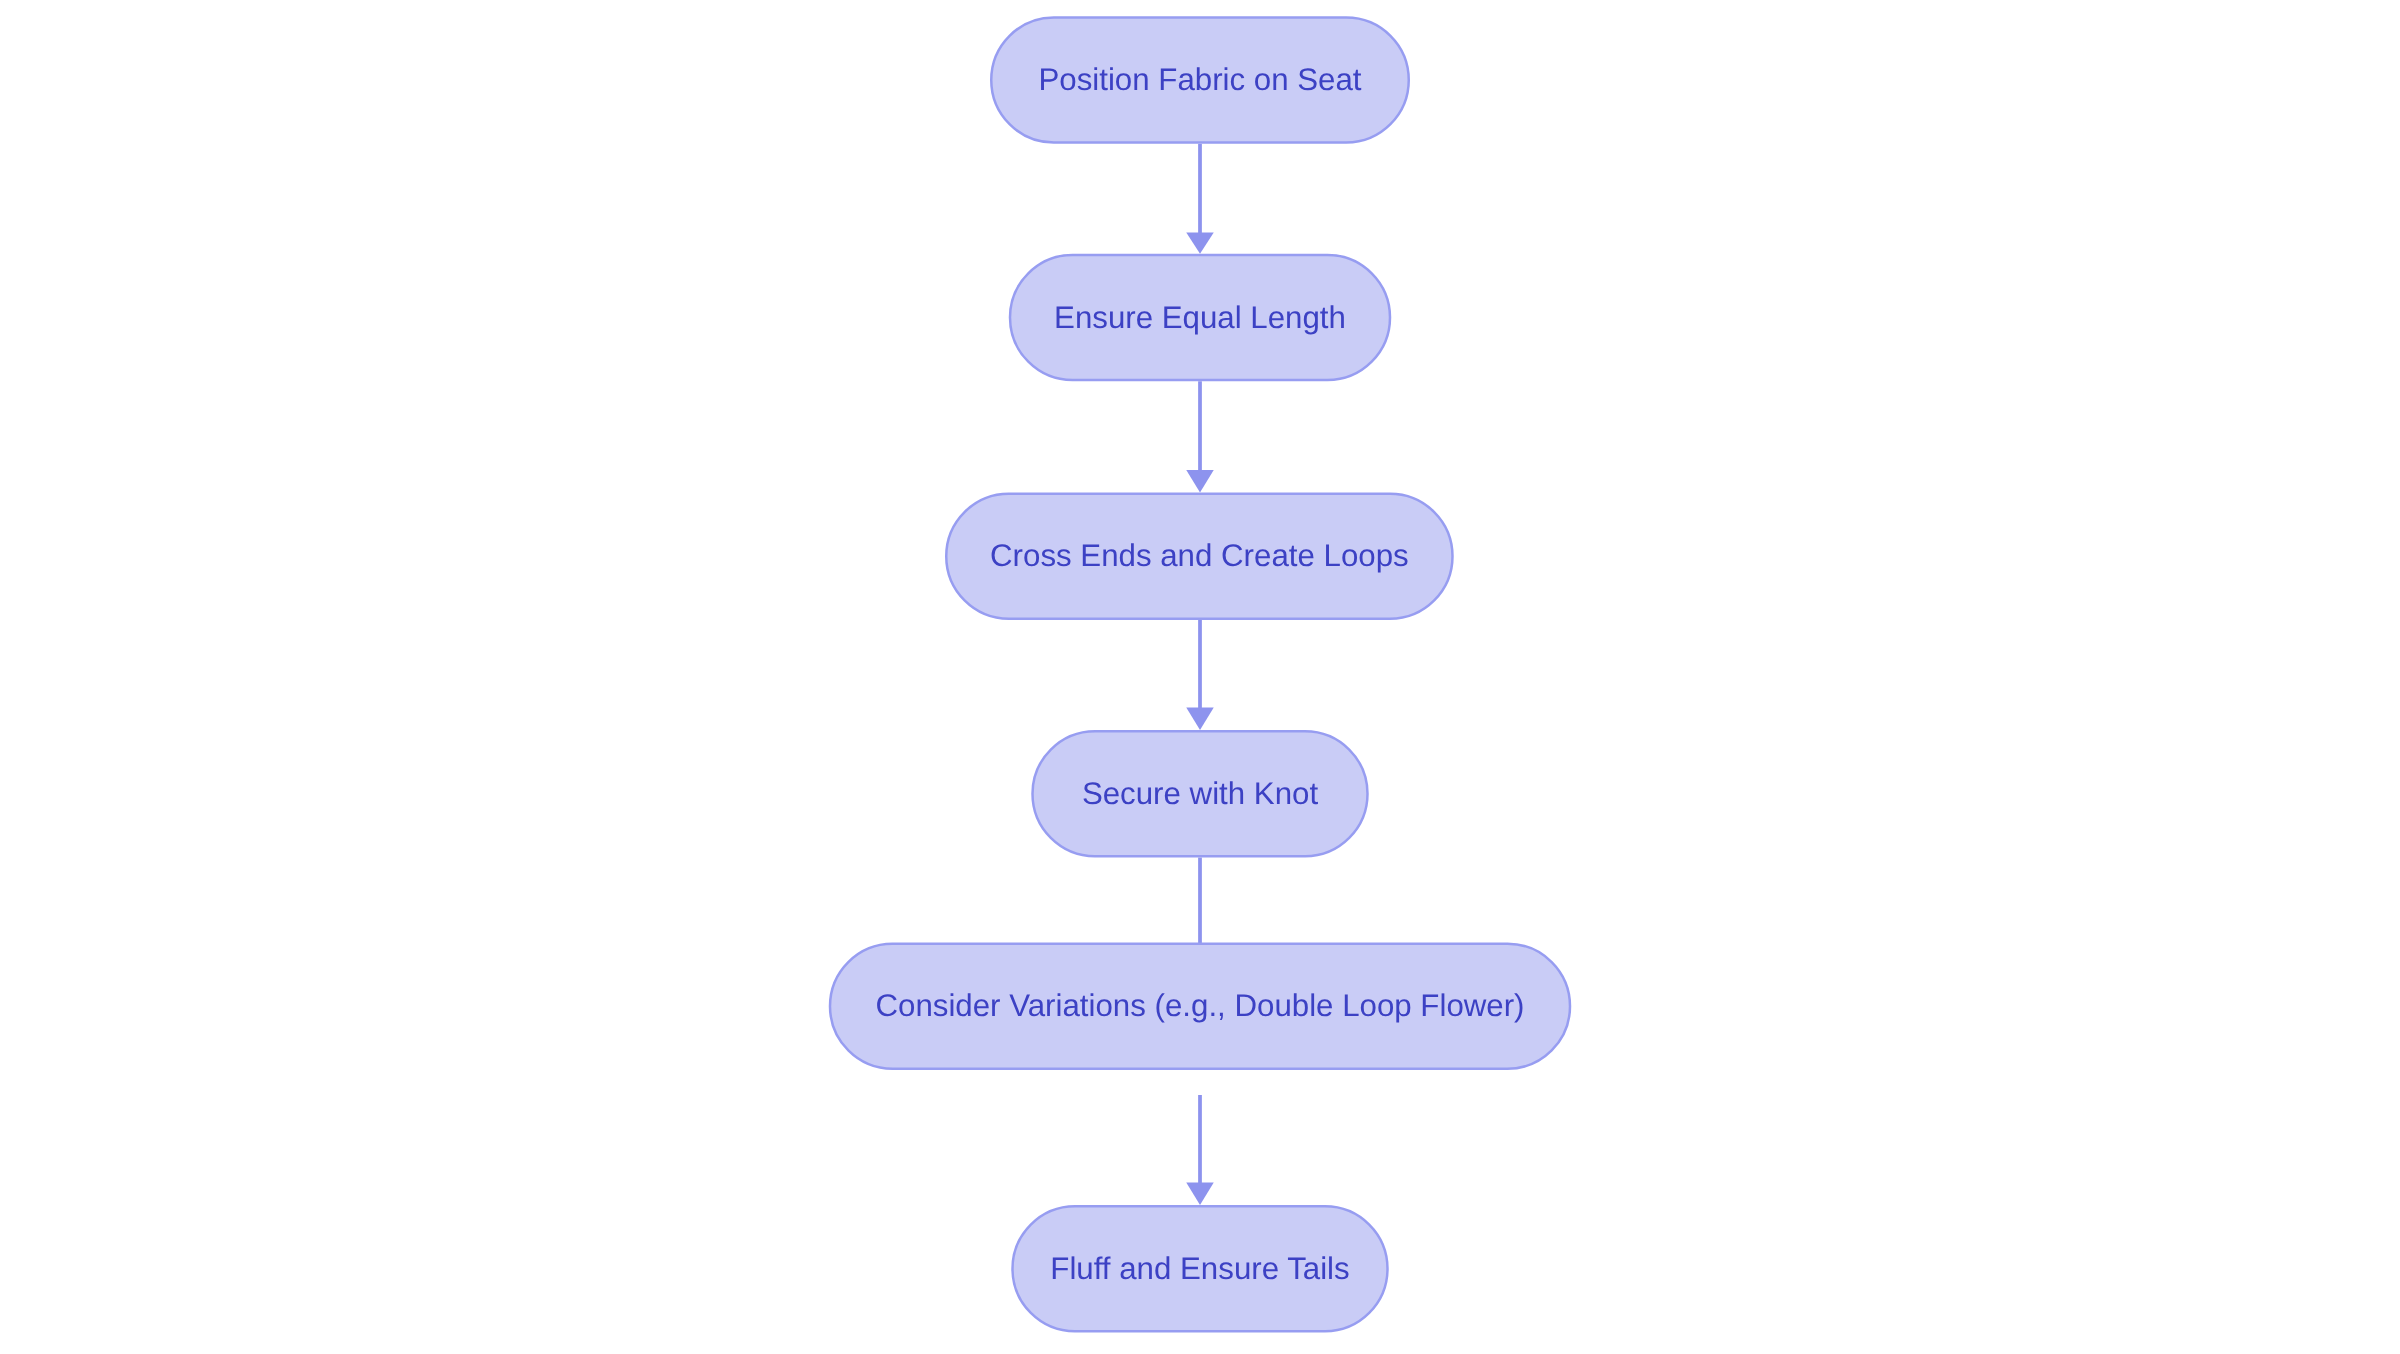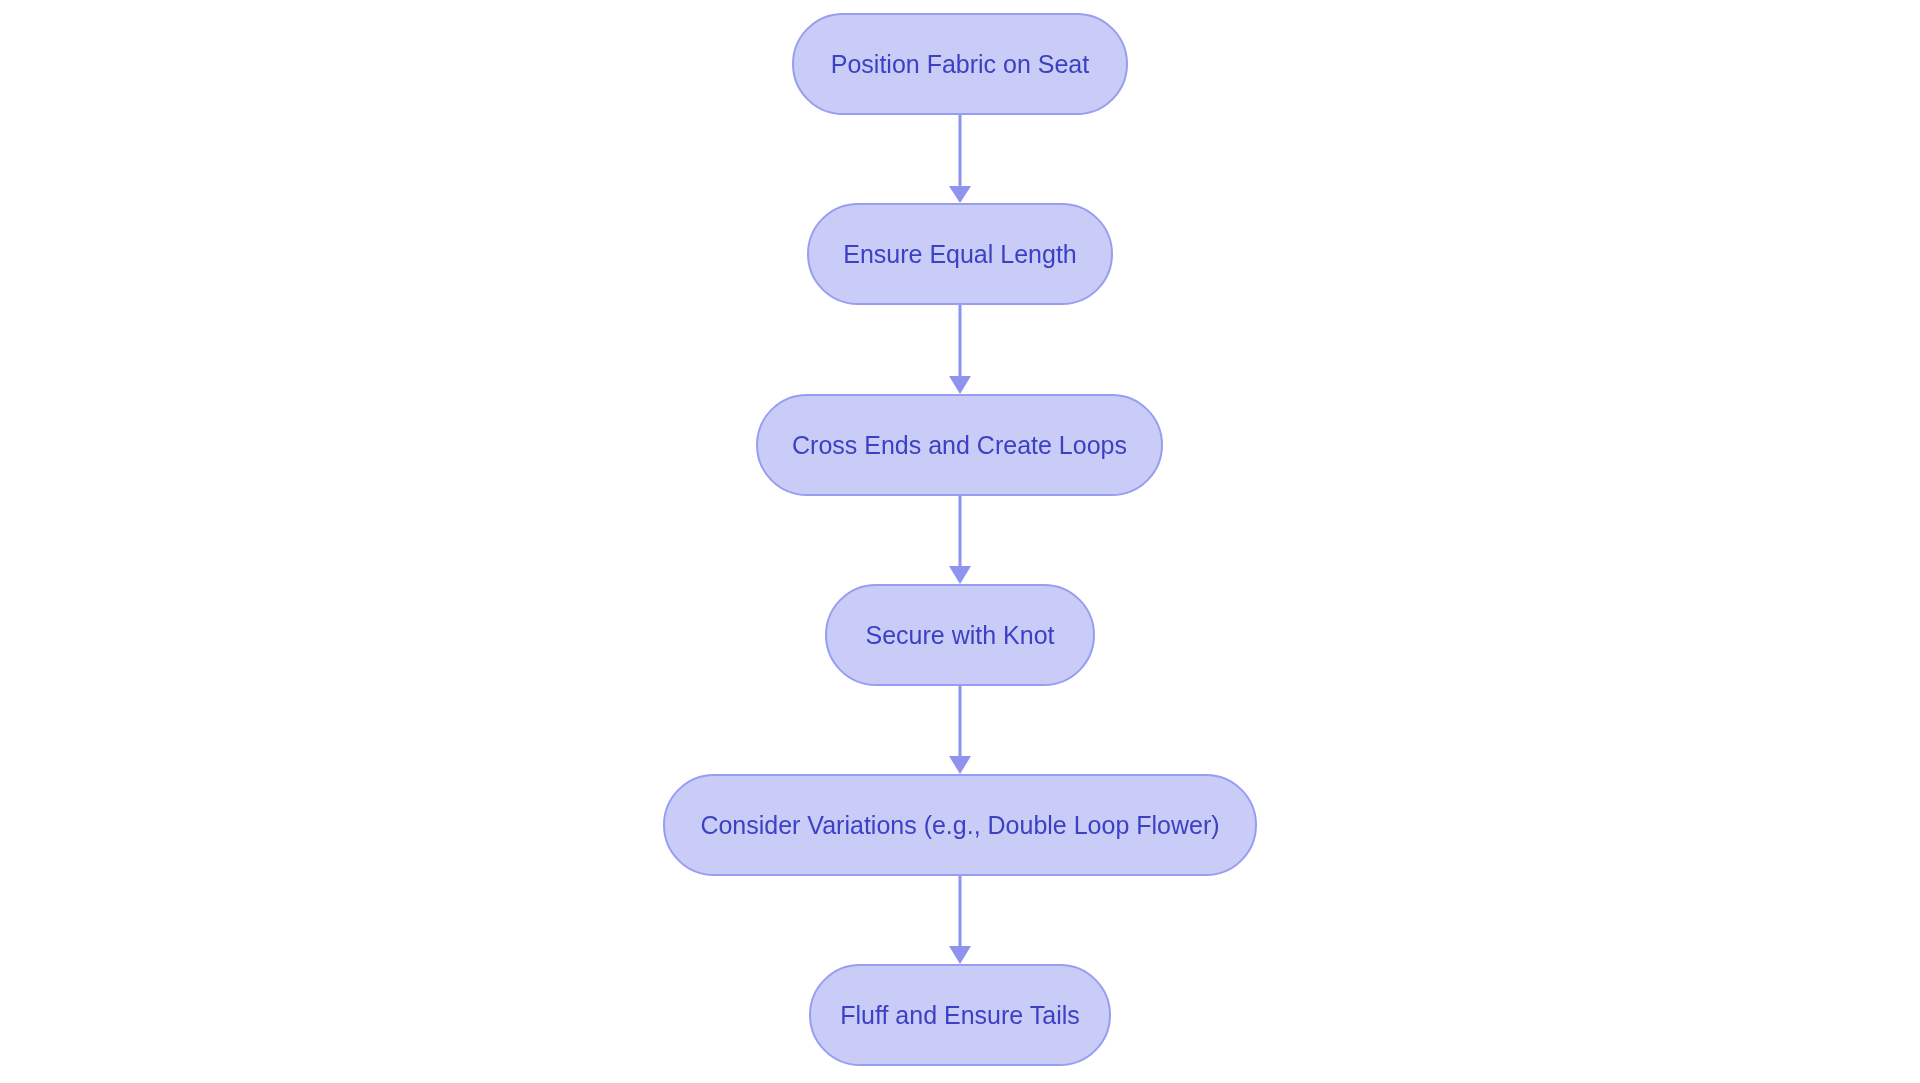--- a/index.html
+++ b/index.html
@@ -85,21 +85,21 @@
   </div>
 
   <div class="node" style="left:825px; top:584px; width:270px;">
     <span>Secure with Knot</span>
   </div>
 
   <div class="node" style="left:756px; top:394px; width:407px;">
     <span>Cross Ends and Create Loops</span>
   </div>
 
-  <div class="node" style="left:663px; top:774px; width:594px;">
+  <div class="node" style="left:663px; top:754px; width:594px;">
     <span>Consider Variations (e.g., Double Loop Flower)</span>
   </div>
 
   <div class="node" style="left:809px; top:964px; width:302px;">
     <span>Fluff and Ensure Tails</span>
   </div>
 
 </div>
 
 </body></html>

